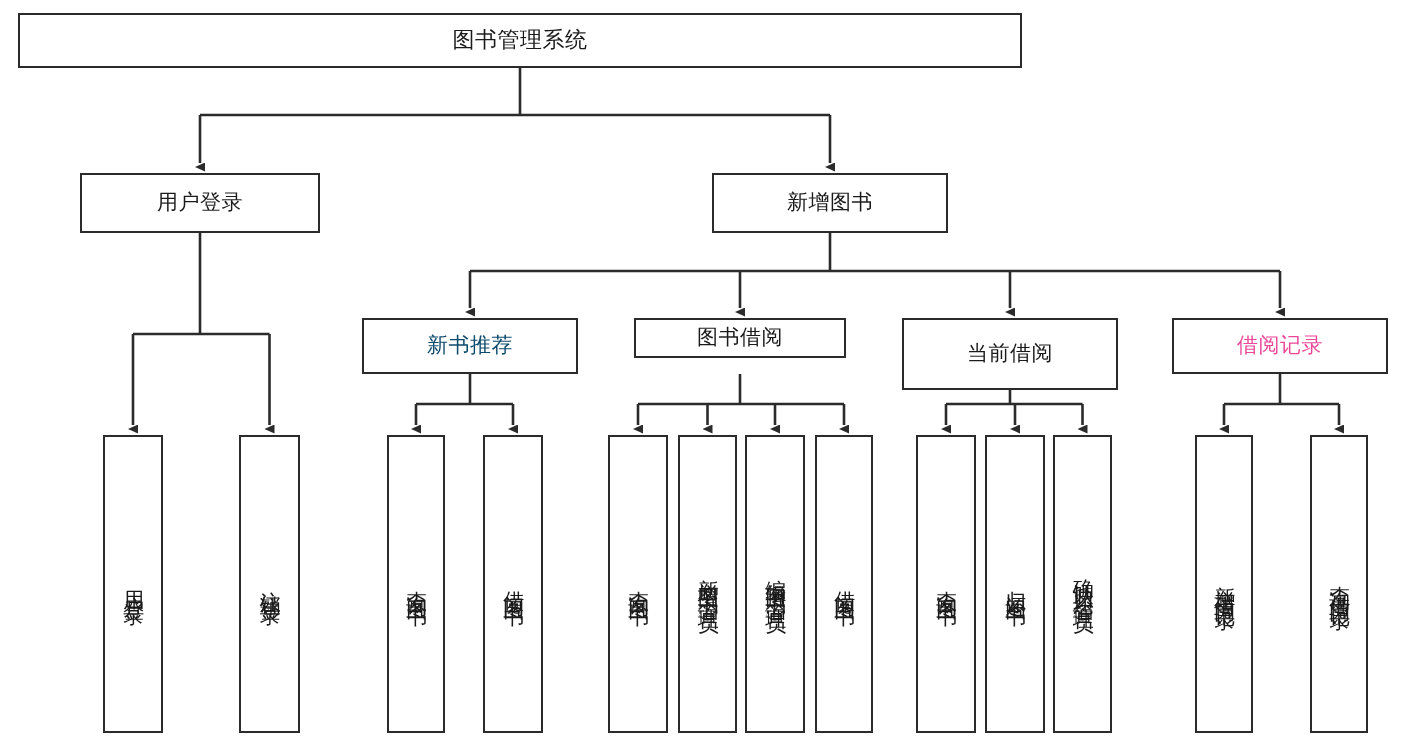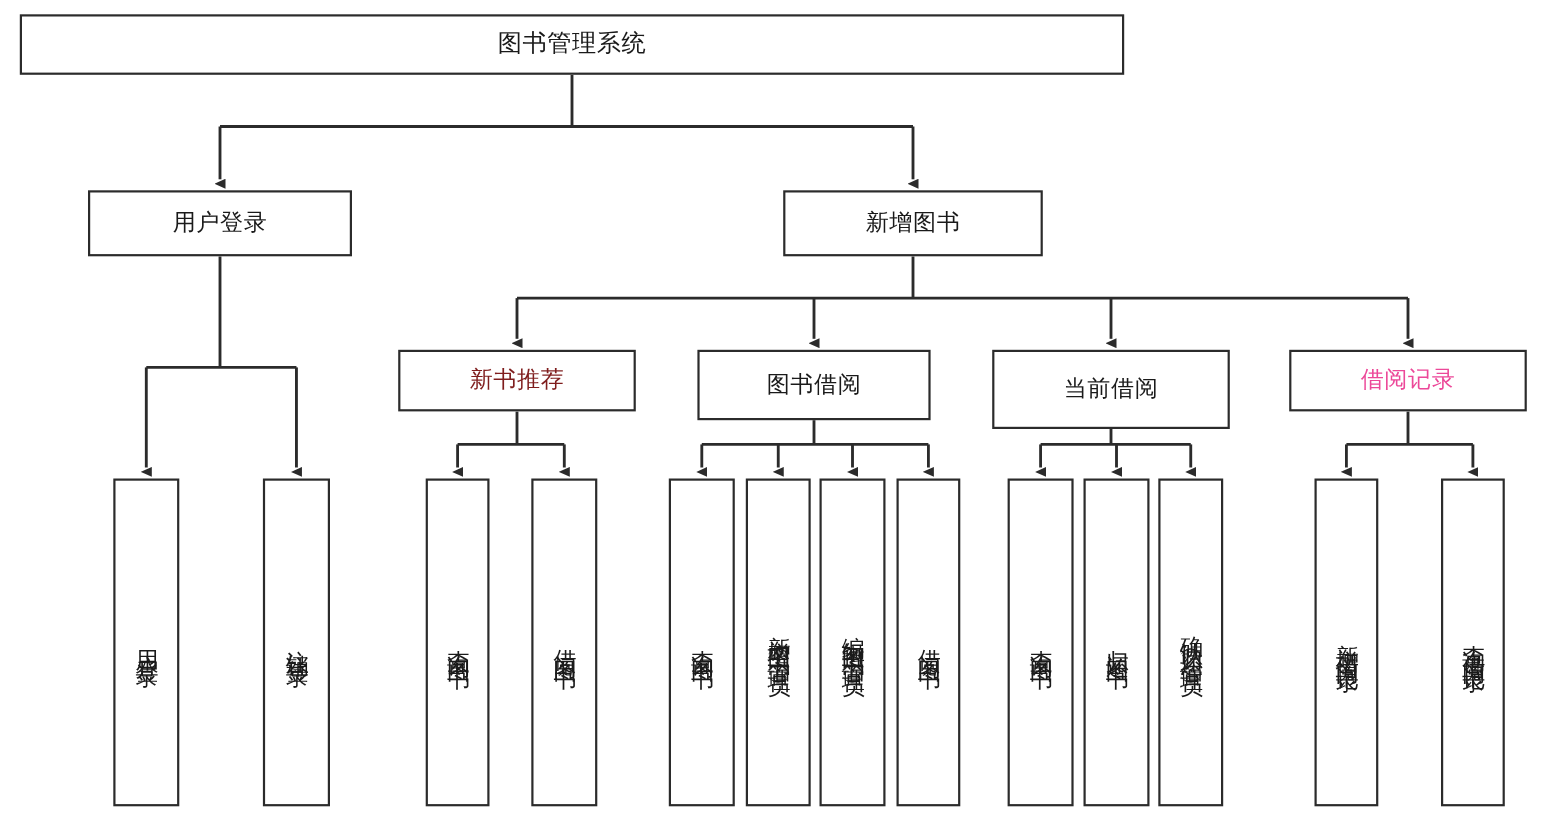--- a/index.html
+++ b/index.html
@@ -106,24 +106,24 @@
   <div id="nodes-layer">
       <div class="node root" style="left: 18px; top: 13px; width: 1004px; height: 55px; border-color: rgb(43, 43, 43); background: rgb(255, 255, 255); color: rgb(26, 26, 26);">
         <span class="label">图书管理系统</span>
       </div>
       <div class="node" style="left: 80px; top: 173px; width: 240px; height: 60px; border-color: rgb(43, 43, 43); background: rgb(255, 255, 255); color: rgb(26, 26, 26);">
         <span class="label">用户登录</span>
       </div>
       <div class="node" style="left: 712px; top: 173px; width: 236px; height: 60px; border-color: rgb(43, 43, 43); background: rgb(255, 255, 255); color: rgb(26, 26, 26);">
         <span class="label">新增图书</span>
       </div>
-      <div class="node" style="left: 362px; top: 318px; width: 216px; height: 56px; border-color: rgb(43, 43, 43); background: rgb(255, 255, 255); color: #7f1d1d;">
+      <div class="node" style="left: 362px; top: 318px; width: 216px; height: 56px; border-color: rgb(43, 43, 43); background: rgb(255, 255, 255); color: #0c4a6e;">
         <span class="label">新书推荐</span>
       </div>
-      <div class="node" style="left: 634px; top: 318px; width: 212px; height: 64px; border-color: rgb(43, 43, 43); background: rgb(255, 255, 255); color: rgb(26, 26, 26);">
+      <div class="node" style="left: 634px; top: 318px; width: 212px; height: 40px; border-color: rgb(43, 43, 43); background: rgb(255, 255, 255); color: rgb(26, 26, 26);">
         <span class="label">图书借阅</span>
       </div>
       <div class="node" style="left: 902px; top: 318px; width: 216px; height: 72px; border-color: rgb(43, 43, 43); background: rgb(255, 255, 255); color: rgb(26, 26, 26);">
         <span class="label">当前借阅</span>
       </div>
       <div class="node" style="left: 1172px; top: 318px; width: 216px; height: 56px; border-color: rgb(43, 43, 43); background: rgb(255, 255, 255); color: #ec4899;">
         <span class="label">借阅记录</span>
       </div>
       <div class="node vertical" style="left: 103px; top: 435px; width: 60px; height: 298px; border-color: rgb(43, 43, 43); background: rgb(255, 255, 255); color: rgb(26, 26, 26);">
         <span class="label">用户登录</span>

